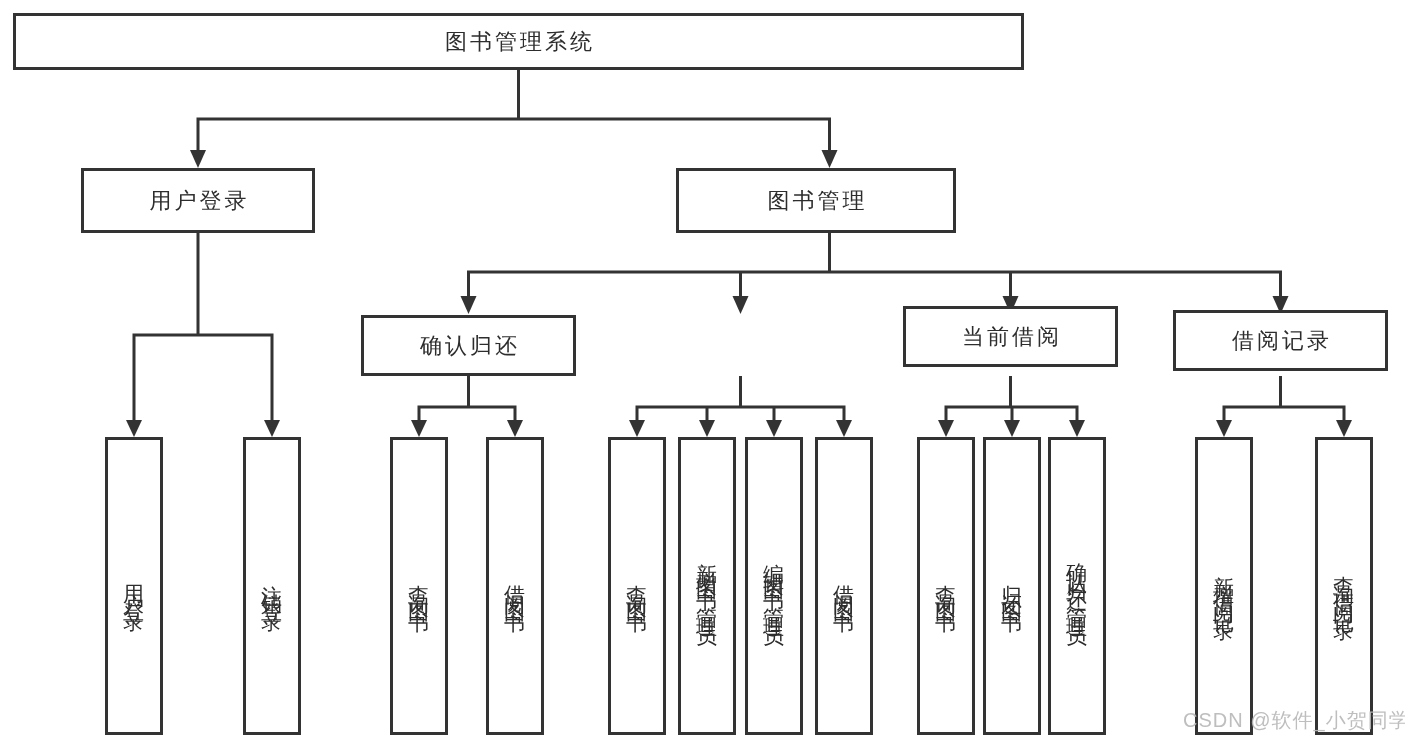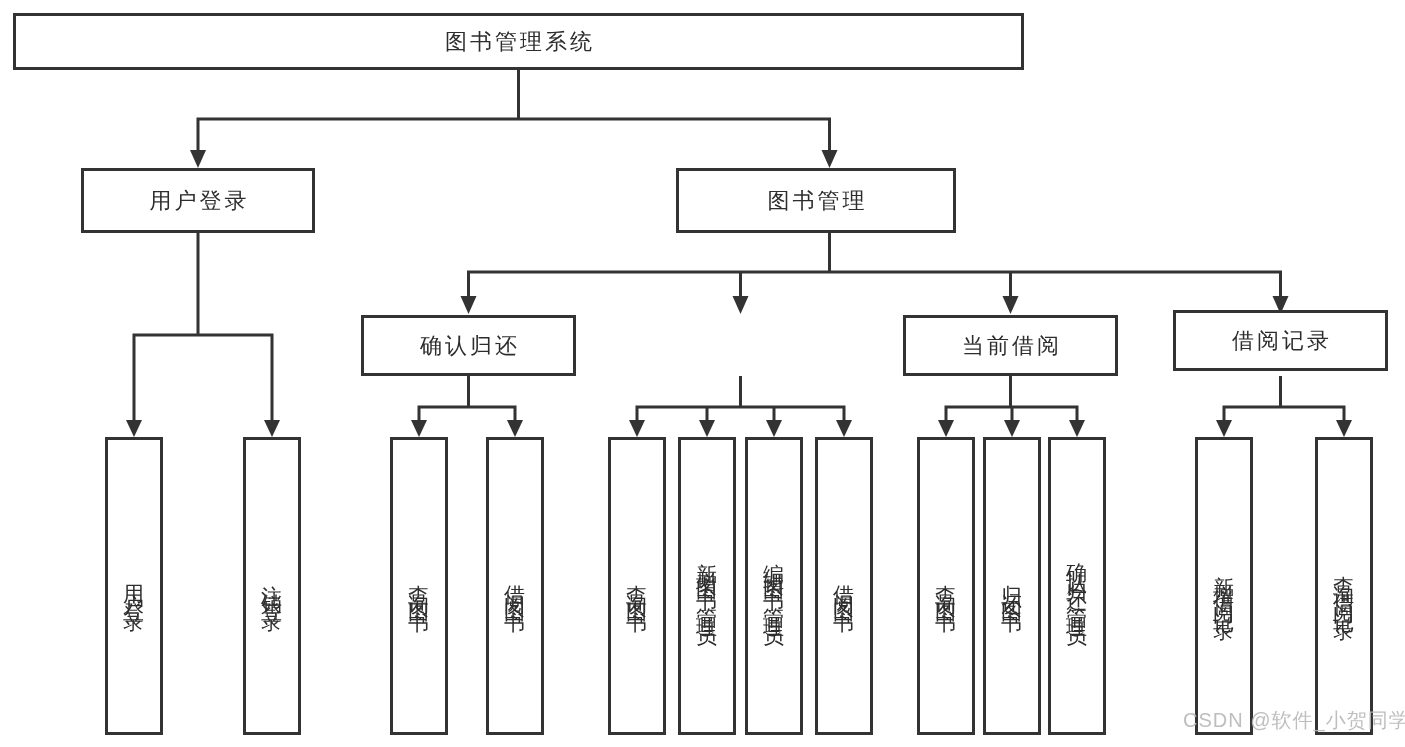--- a/index.html
+++ b/index.html
@@ -42,21 +42,21 @@
     font-size: 21px;
     letter-spacing: 9px;
     line-height: 1;
   }
   
   .n-root   { left: 13px;  top: 13px;  width: 1011px; height: 57px; }
   .n-login  { left: 81px;  top: 168px; width: 234px;  height: 65px; }
   .n-mgmt   { left: 676px; top: 168px; width: 280px;  height: 65px; }
   .n-l3-1   { left: 361px;  top: 315px; width: 215px; height: 61px; }
   .n-l3-2   { left: 633px;  top: 315px; width: 215px; height: 61px; }
-  .n-l3-3   { left: 903px;  top: 315px; width: 215px; height: 61px; }
+  .n-l3-3   { left: 903px;  top: 306px; width: 215px; height: 61px; }
   .n-l3-4   { left: 1173px; top: 310px; width: 215px; height: 61px; }
   .leaf     { top: 437px; width: 58px; height: 298px; }
   .lf-1  { left: 105px; }
   .lf-2  { left: 243px; }
   .lf-3  { left: 390px; }
   .lf-4  { left: 486px; }
   .lf-5  { left: 608px; }
   .lf-6  { left: 678px; }
   .lf-7  { left: 745px; }
   .lf-8  { left: 815px; }

